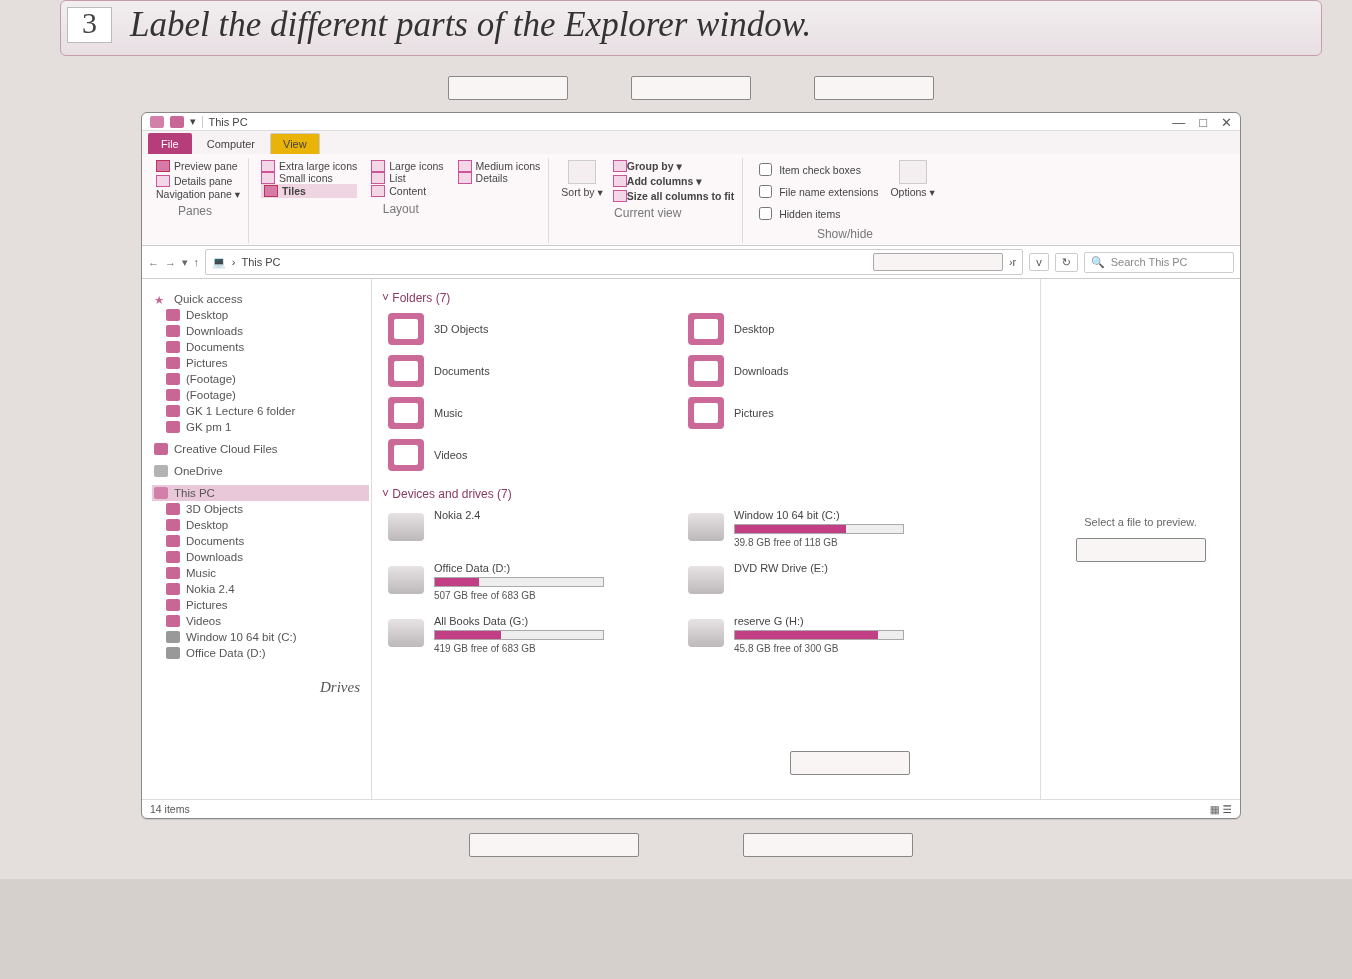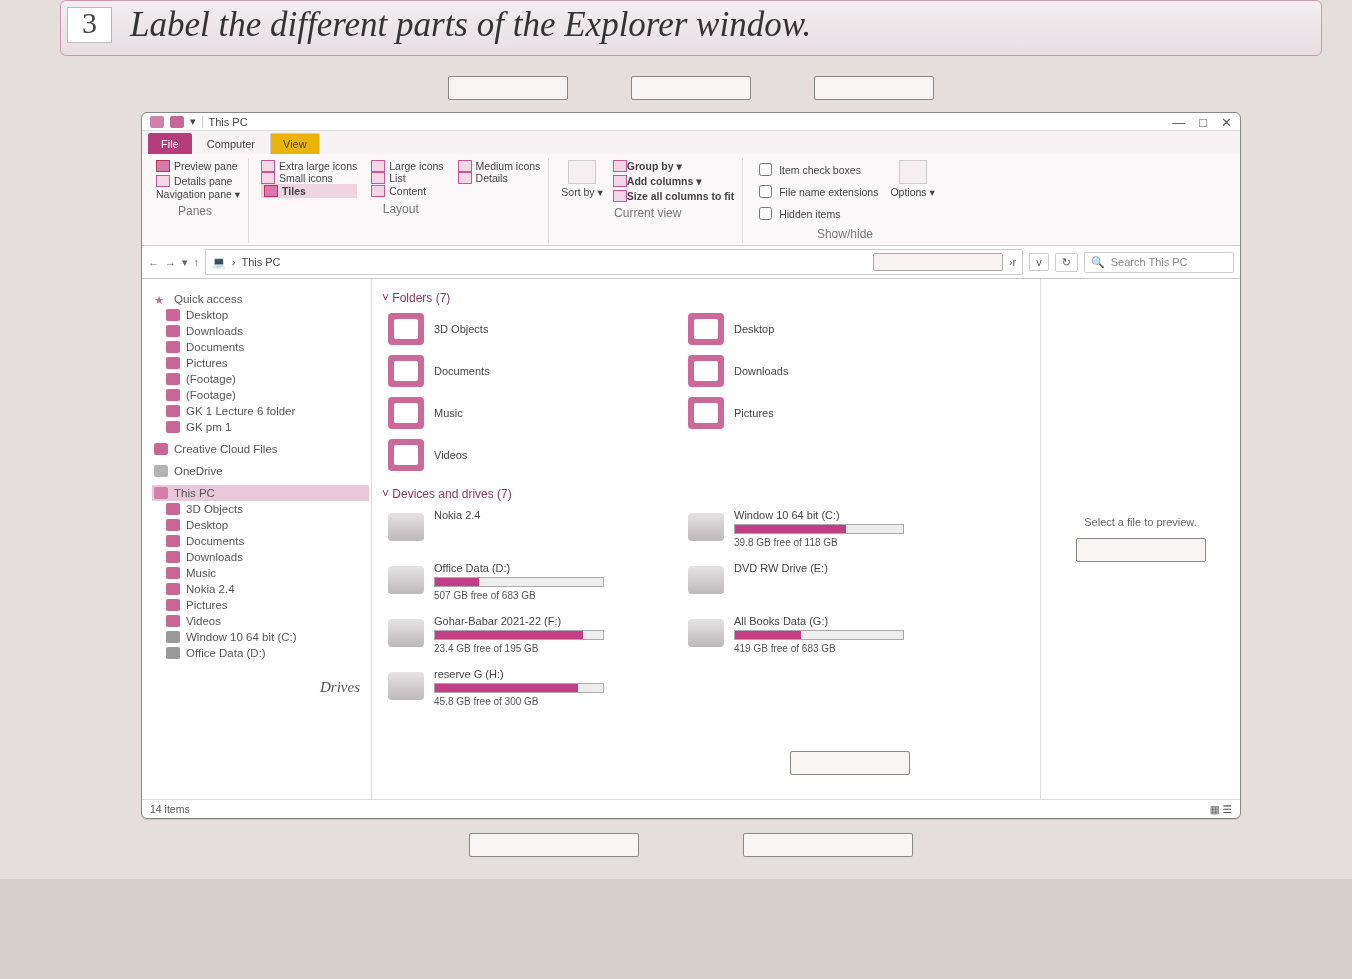--- a/index.html
+++ b/index.html
@@ -476,30 +476,20 @@
             </div>
             <div class="ditem">
               <span class="dicon"></span>
               <div class="dinfo">
                 <span>DVD RW Drive (E:)</span>
               </div>
             </div>
             <div class="ditem">
               <span class="dicon"></span>
               <div class="dinfo">
-                <span>Gohar-Babar 2021-22 (F:)</span>
-                <div class="dbar">
-                  <div class="fill" style="width:88%"></div>
-                </div>
-                <span class="dfree">23.4 GB free of 195 GB</span>
-              </div>
-            </div>
-            <div class="ditem">
-              <span class="dicon"></span>
-              <div class="dinfo">
                 <span>All Books Data (G:)</span>
                 <div class="dbar">
                   <div class="fill" style="width:39%"></div>
                 </div>
                 <span class="dfree">419 GB free of 683 GB</span>
               </div>
             </div>
             <div class="ditem">
               <span class="dicon"></span>
               <div class="dinfo">

